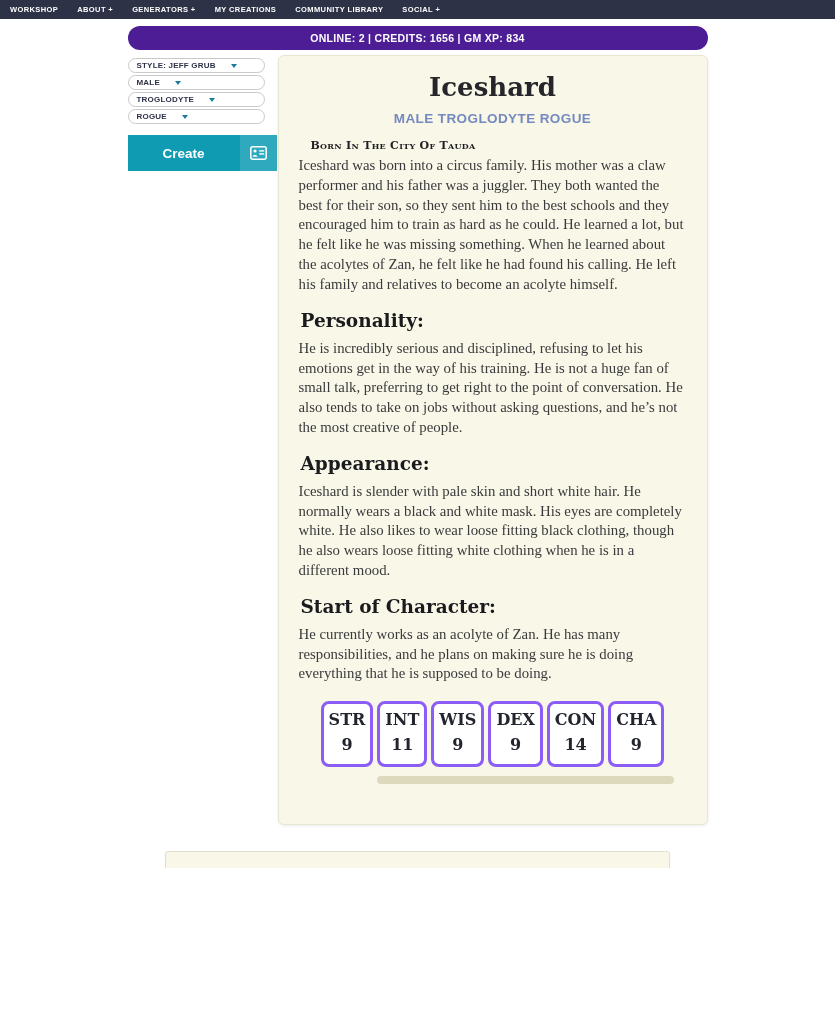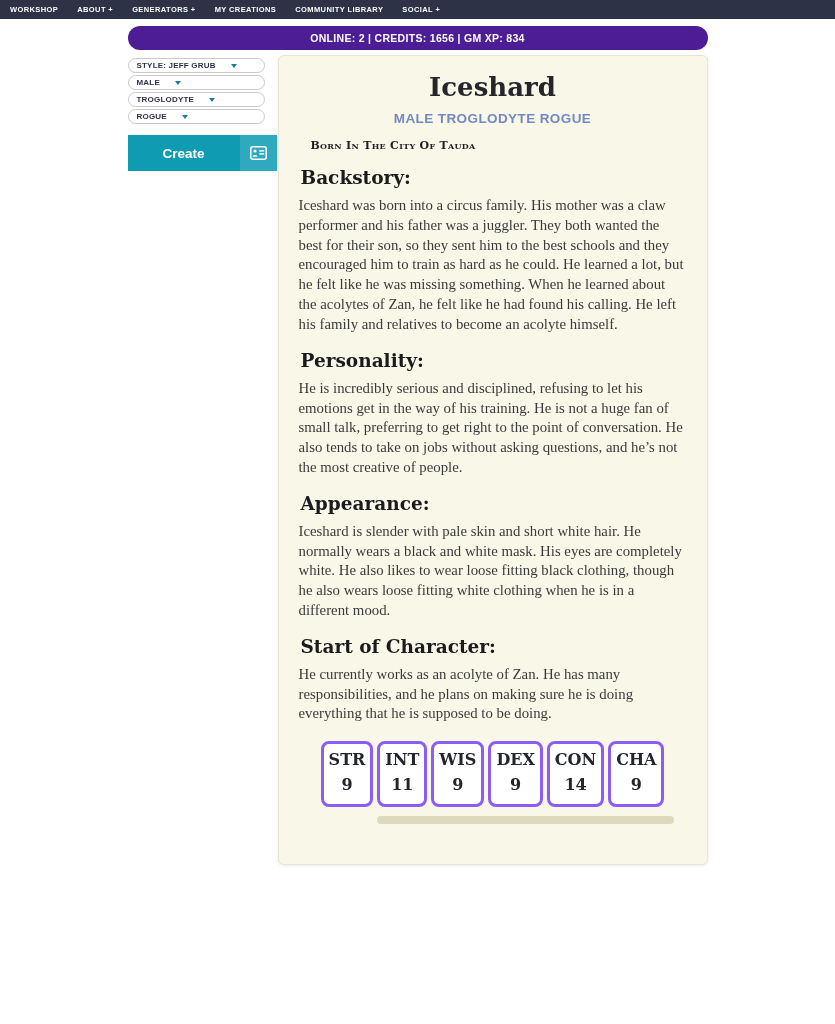--- a/index.html
+++ b/index.html
@@ -170,21 +170,20 @@
         </span>
       </button>
     </aside>
 
     <main class="sheet-card">
       <h2 class="char-name">Iceshard</h2>
       <div class="char-subtitle">MALE TROGLODYTE ROGUE</div>
       <div class="char-origin">Born In The City Of Tauda</div>
 
       <section>
-        <h3 class="section-heading">Backstory:</h3>
         <p class="section-body">Iceshard was born into a circus family. His mother was a claw performer and his father was a juggler. They both wanted the best for their son, so they sent him to the best schools and they encouraged him to train as hard as he could. He learned a lot, but he felt like he was missing something. When he learned about the acolytes of Zan, he felt like he had found his calling. He left his family and relatives to become an acolyte himself.</p>
       </section>
 
       <section>
         <h3 class="section-heading">Personality:</h3>
         <p class="section-body">He is incredibly serious and disciplined, refusing to let his emotions get in the way of his training. He is not a huge fan of small talk, preferring to get right to the point of conversation. He also tends to take on jobs without asking questions, and he’s not the most creative of people.</p>
       </section>
 
       <section>
         <h3 class="section-heading">Appearance:</h3>

